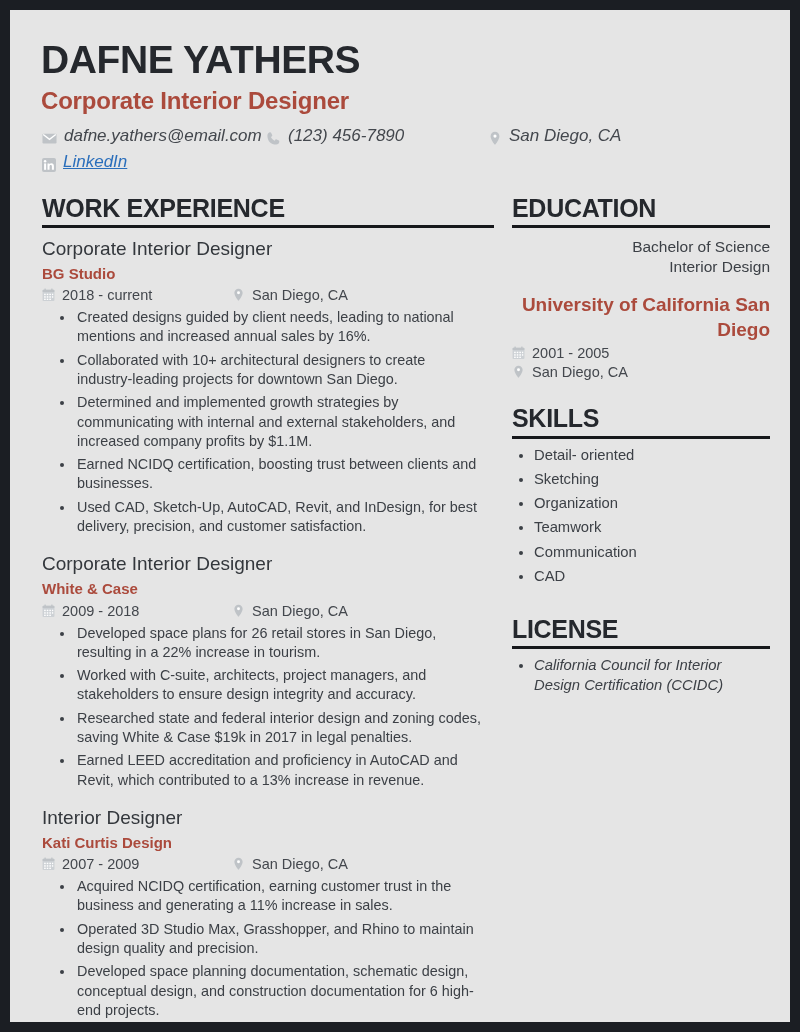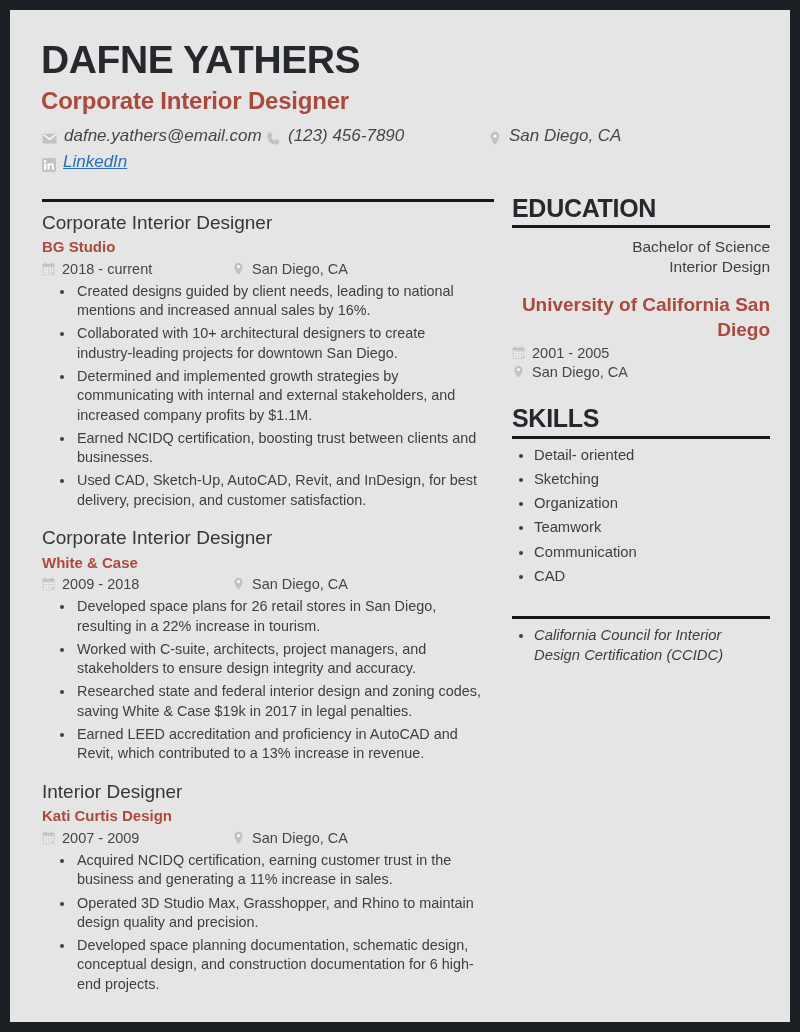--- a/index.html
+++ b/index.html
@@ -255,20 +255,21 @@
         </div>
 
       </div>
     </div>
 
     <div class="columns">
 
       <div class="col-left">
 
         <section>
+          <div class="sec-title">WORK EXPERIENCE</div>
           <div class="sec-rule"></div>
 
           <div class="job">
             <div class="job-title">Corporate Interior Designer</div>
             <div class="job-company">BG Studio</div>
             <div class="job-meta">
               <span class="meta-date">
                 <span class="ic">
                   <svg width="13" height="14" viewBox="0 0 14 15">
                     <rect x="0.6" y="1.8" width="12.8" height="12.2" rx="1" fill="#cdd1d5"></rect>
@@ -458,20 +459,21 @@
             <li>Detail- oriented</li>
             <li>Sketching</li>
             <li>Organization</li>
             <li>Teamwork</li>
             <li>Communication</li>
             <li>CAD</li>
           </ul>
         </section>
 
         <section class="sec-block-license">
+          <div class="sec-title">LICENSE</div>
           <div class="sec-rule"></div>
           <ul class="side-list license">
             <li>California Council for Interior Design Certification (CCIDC)</li>
           </ul>
         </section>
 
       </div>
     </div>
 
   </div>

